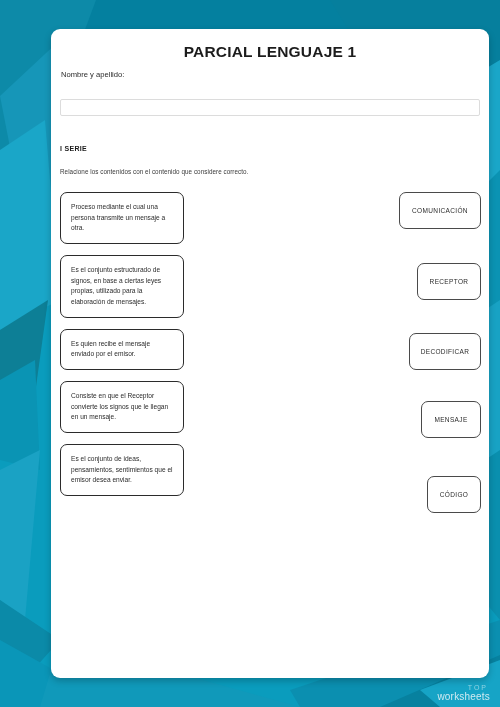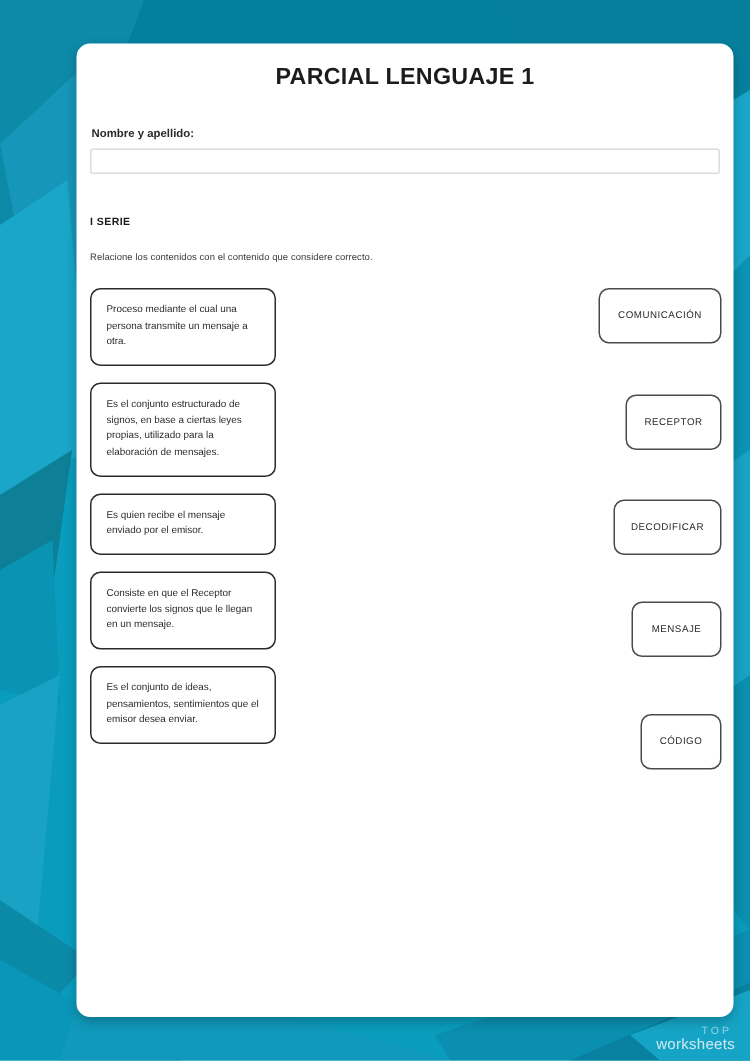--- a/index.html
+++ b/index.html
@@ -45,23 +45,23 @@
     text-align: center;
     font-size: 15.5px;
     font-weight: bold;
     color: #1c1c1c;
     letter-spacing: 0.2px;
   }
 
   #name-label {
     position: absolute;
     left: 10px;
-    top: 55px;
+    top: 41px;
     font-size: 7.6px;
-    font-weight: bold;
+    font-weight: normal;
     color: #2a2a2a;
   }
 
   #name-input {
     position: absolute;
     left: 9px;
     top: 70px;
     width: 420px;
     height: 17px;
     border: 1px solid #dcdcdc;

